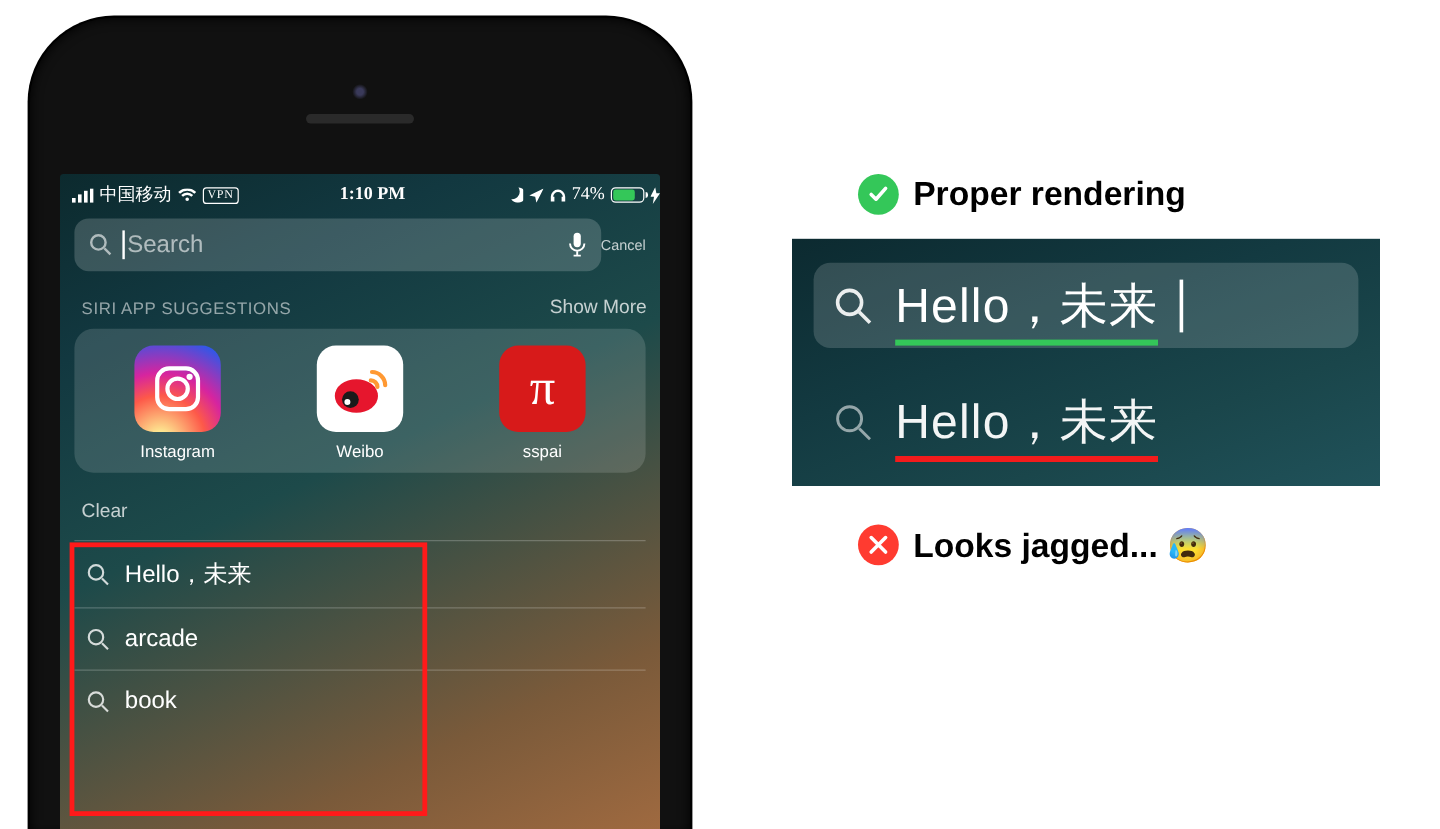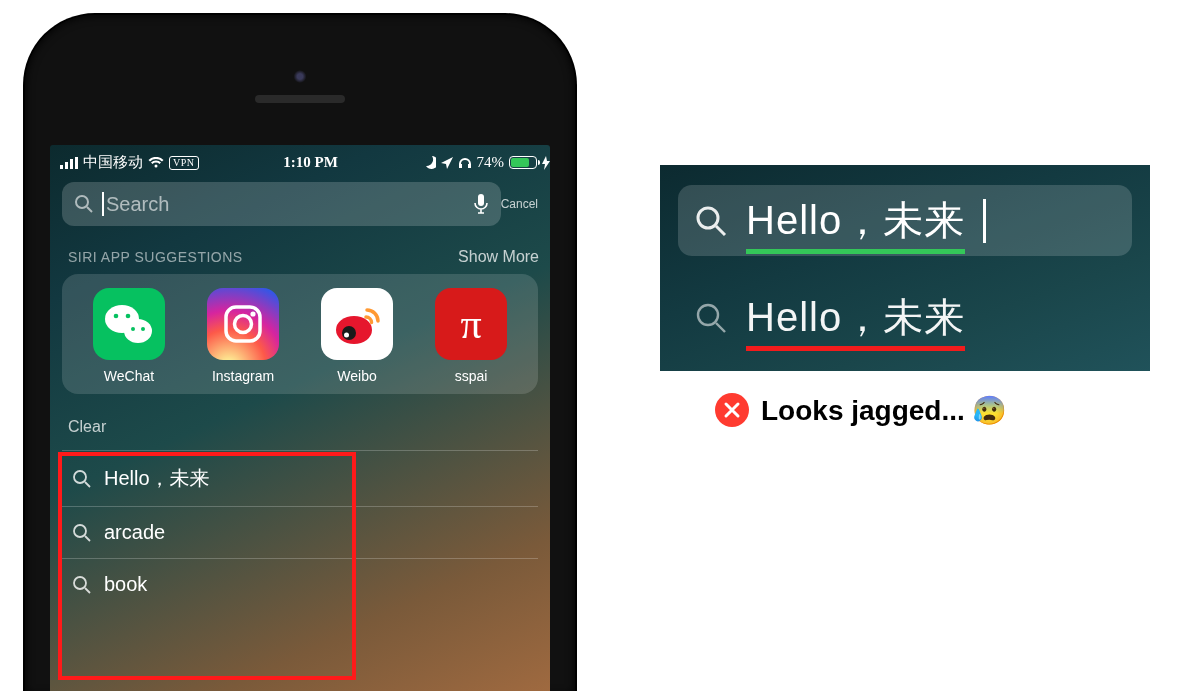--- a/index.html
+++ b/index.html
@@ -146,21 +146,21 @@
   
   .rightpanel {
     position: absolute;
     left: 660px; top: 145px;
     width: 500px;
   }
   .caption {
     display:flex; align-items:center; gap:12px;
     font-size: 28px; font-weight:700; color:#000;
   }
-  .caption.bottom { margin-top: 22px; margin-left: 55px; }
+  .caption.bottom { margin-top: 32px; margin-left: 55px; }
   .badge { width:34px; height:34px; border-radius:50%; display:flex; align-items:center; justify-content:center; }
   .badge.ok { background:#34c759; }
   .badge.bad { background:#ff3b30; }
 
   .compare {
     margin-top: 20px;
     width: 490px;
     padding: 20px 18px 26px 18px;
     background: linear-gradient(160deg,#0c2a30 0%,#133a41 40%,#1a464b 70%,#20525a 100%);
     display:flex; flex-direction:column; gap:34px;
@@ -237,33 +237,20 @@
           </svg>
       </div>
       <div class="cancel">Cancel</div>
     </div>
 
     <div class="section-header">
       <span>SIRI APP SUGGESTIONS</span>
       <span class="action">Show More</span>
     </div>
     <div class="app-card">
-      <div class="app">
-        <div class="app-icon wechat">
-          <svg width="52" height="46" viewBox="0 0 52 46">
-              <ellipse cx="19" cy="18" rx="17" ry="14" fill="#fff"></ellipse>
-              <ellipse cx="35" cy="30" rx="14" ry="12" fill="#fff"></ellipse>
-              <circle cx="13" cy="15" r="2.3" fill="#06c160"></circle>
-              <circle cx="25" cy="15" r="2.3" fill="#06c160"></circle>
-              <circle cx="30" cy="28" r="2" fill="#06c160"></circle>
-              <circle cx="40" cy="28" r="2" fill="#06c160"></circle>
-            </svg>
-        </div>
-        <span class="app-label">WeChat</span>
-      </div>
       <div class="app">
         <div class="app-icon instagram">
           <svg width="48" height="48" viewBox="0 0 48 48">
               <rect x="7" y="7" width="34" height="34" rx="10" stroke="#fff" stroke-width="3.5" fill="none"></rect>
               <circle cx="24" cy="24" r="8.5" stroke="#fff" stroke-width="3.5" fill="none"></circle>
               <circle cx="34" cy="14" r="2.6" fill="#fff"></circle>
             </svg>
         </div>
         <span class="app-label">Instagram</span>
       </div>
@@ -309,20 +296,28 @@
             <circle cx="8" cy="8" r="6" stroke="#fff" stroke-width="1.8" fill="none"></circle>
             <line x1="13" y1="13" x2="18" y2="18" stroke="#fff" stroke-width="1.8"></line>
           </svg>
         <span>book</span>
       </div>
     </div>
   </div>
 </div>
 
 <div class="rightpanel">
+  <div class="caption" style="margin-left:55px">
+    <span class="badge ok">
+      <svg width="20" height="20" viewBox="0 0 20 20">
+          <path d="M4 10l4 4 8-9" stroke="#fff" stroke-width="3" fill="none" stroke-linecap="round" stroke-linejoin="round"></path>
+        </svg>
+    </span>
+    <span>Proper rendering</span>
+  </div>
 
   <div class="compare">
     <div class="compare-row boxed">
       <svg class="search-ico" width="34" height="34" viewBox="0 0 34 34">
           <circle cx="14" cy="14" r="10" stroke="#fff" stroke-width="3" fill="none"></circle>
           <line x1="22" y1="22" x2="31" y2="31" stroke="#fff" stroke-width="3"></line>
         </svg>
       <span class="compare-text">
         <span>Hello，未来</span>
         <span class="underline green"></span>

